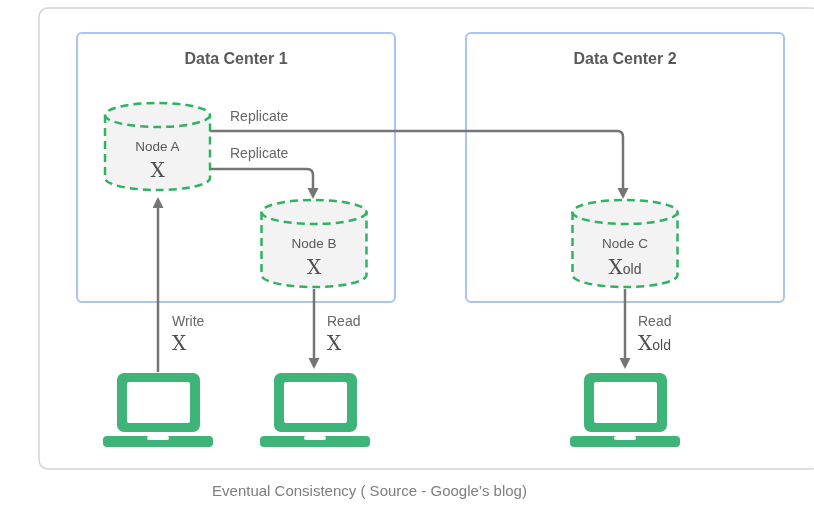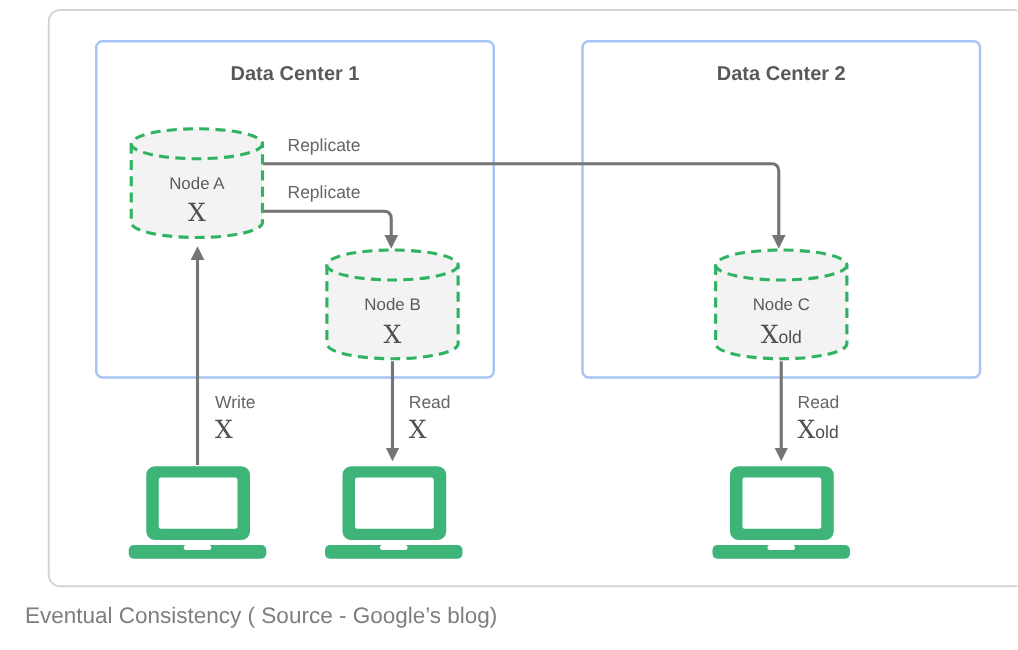--- a/index.html
+++ b/index.html
@@ -25,22 +25,22 @@
   .edge        { fill: none; stroke: #757575; stroke-width: 2.5; }
   .lap-screen  { fill: #3eb478; }
   .lap-inner   { fill: #ffffff; }
   .lap-base    { fill: #3eb478; }
   .lap-notch   { fill: #ffffff; }
 
   .caption {
     position: absolute;
     left: 0; top: 482px;
     width: 699px;
-    text-align: left;
-    font-size: 18px;
+    text-align: center;
+    font-size: 15px;
     color: #7e7e7e;
   }
 </style>
 </head>
 <body>
 
 <div class="stage">
   <svg width="814" height="475" viewBox="0 0 814 475">
     <defs>
       <marker id="arrow" markerUnits="userSpaceOnUse" markerWidth="12" markerHeight="12" refX="8" refY="5.5" orient="auto">

